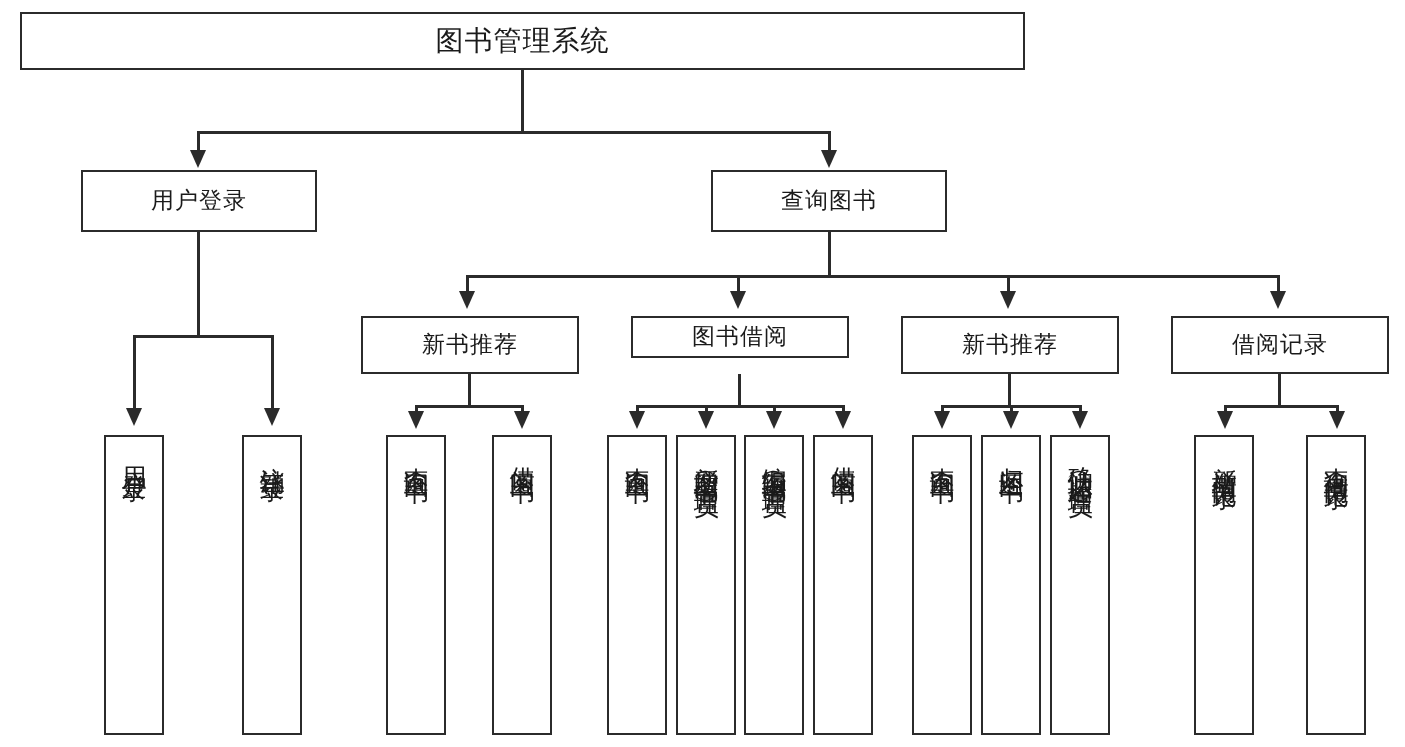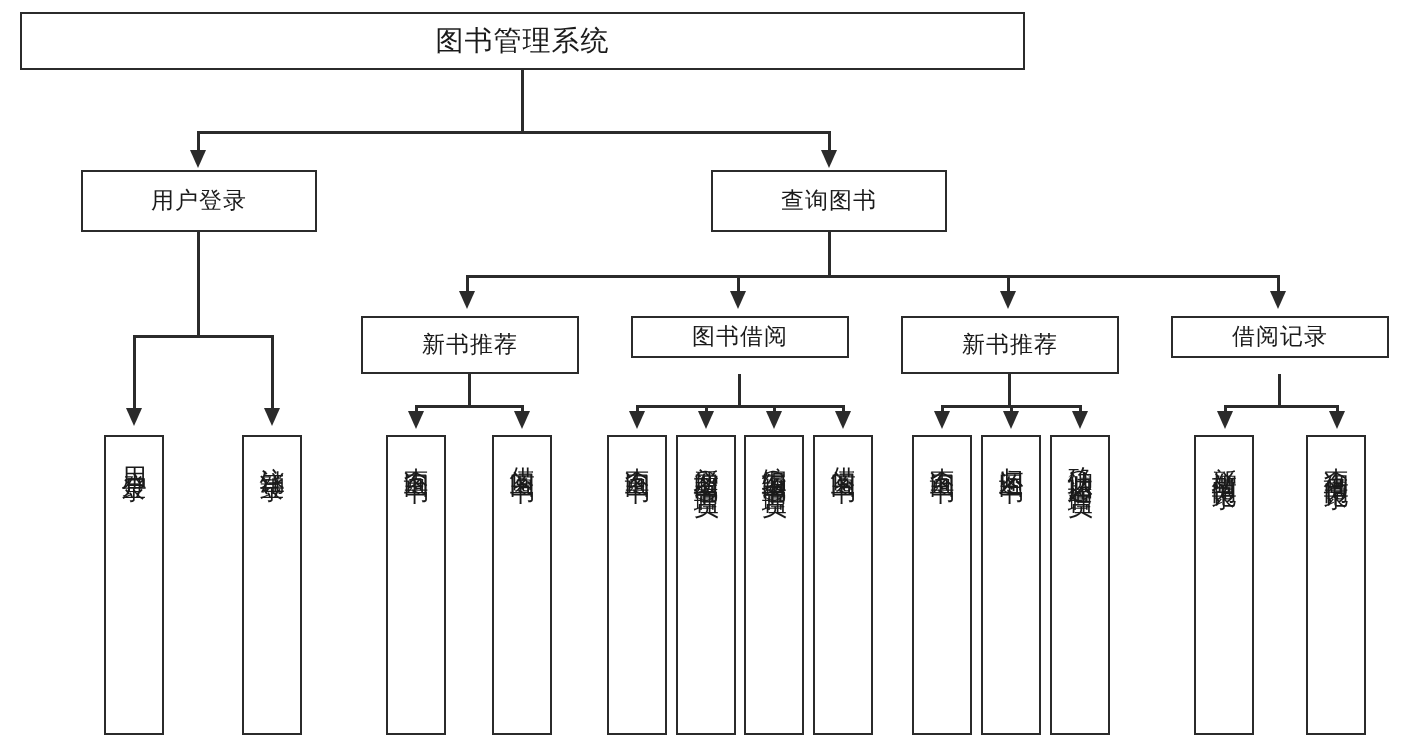--- a/index.html
+++ b/index.html
@@ -136,21 +136,21 @@
 
   <div class="node horiz" style="left:361px; top:316px; width:218px; height:58px;">
     <span class="node-label">新书推荐</span>
   </div>
   <div class="node horiz" style="left:631px; top:316px; width:218px; height:42px;">
     <span class="node-label">图书借阅</span>
   </div>
   <div class="node horiz" style="left:901px; top:316px; width:218px; height:58px;">
     <span class="node-label">新书推荐</span>
   </div>
-  <div class="node horiz" style="left:1171px; top:316px; width:218px; height:42px;">
+  <div class="node horiz" style="left:1171px; top:316px; width:218px; height:58px;">
     <span class="node-label">借阅记录</span>
   </div>
 
   <div class="line v" style="left:468px; top:374px; height:33px;"></div>
   <div class="line h" style="left:415px; top:405px; width:109px;"></div>
   <div class="line v" style="left:415px; top:405px; height:8px;"></div>
   <div class="arrow" style="left:408px; top:411px;"></div>
   <div class="line v" style="left:521px; top:405px; height:8px;"></div>
   <div class="arrow" style="left:514px; top:411px;"></div>
 

